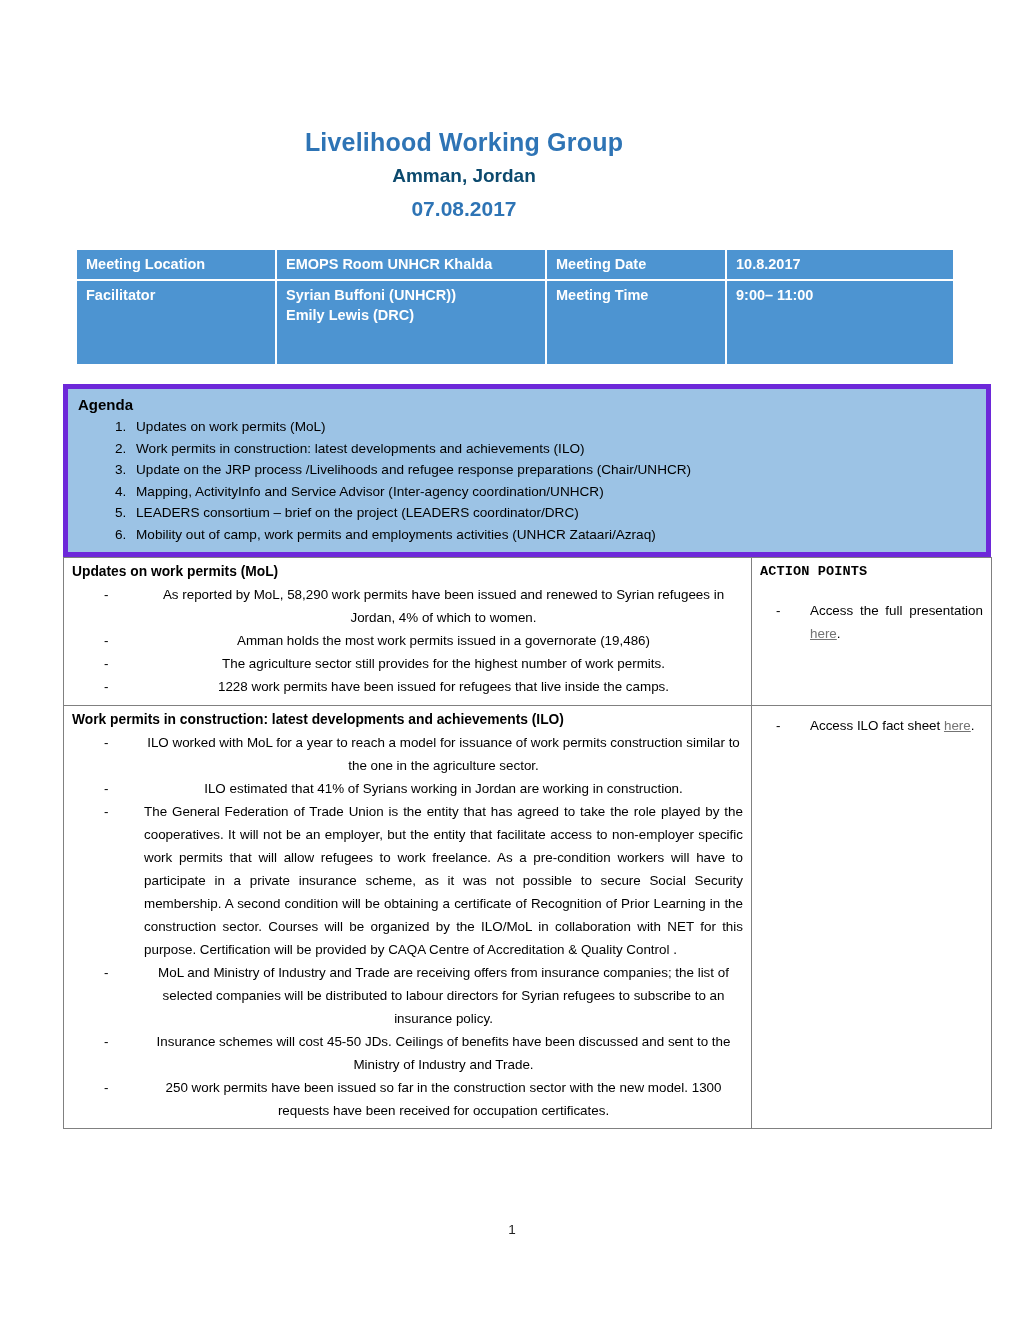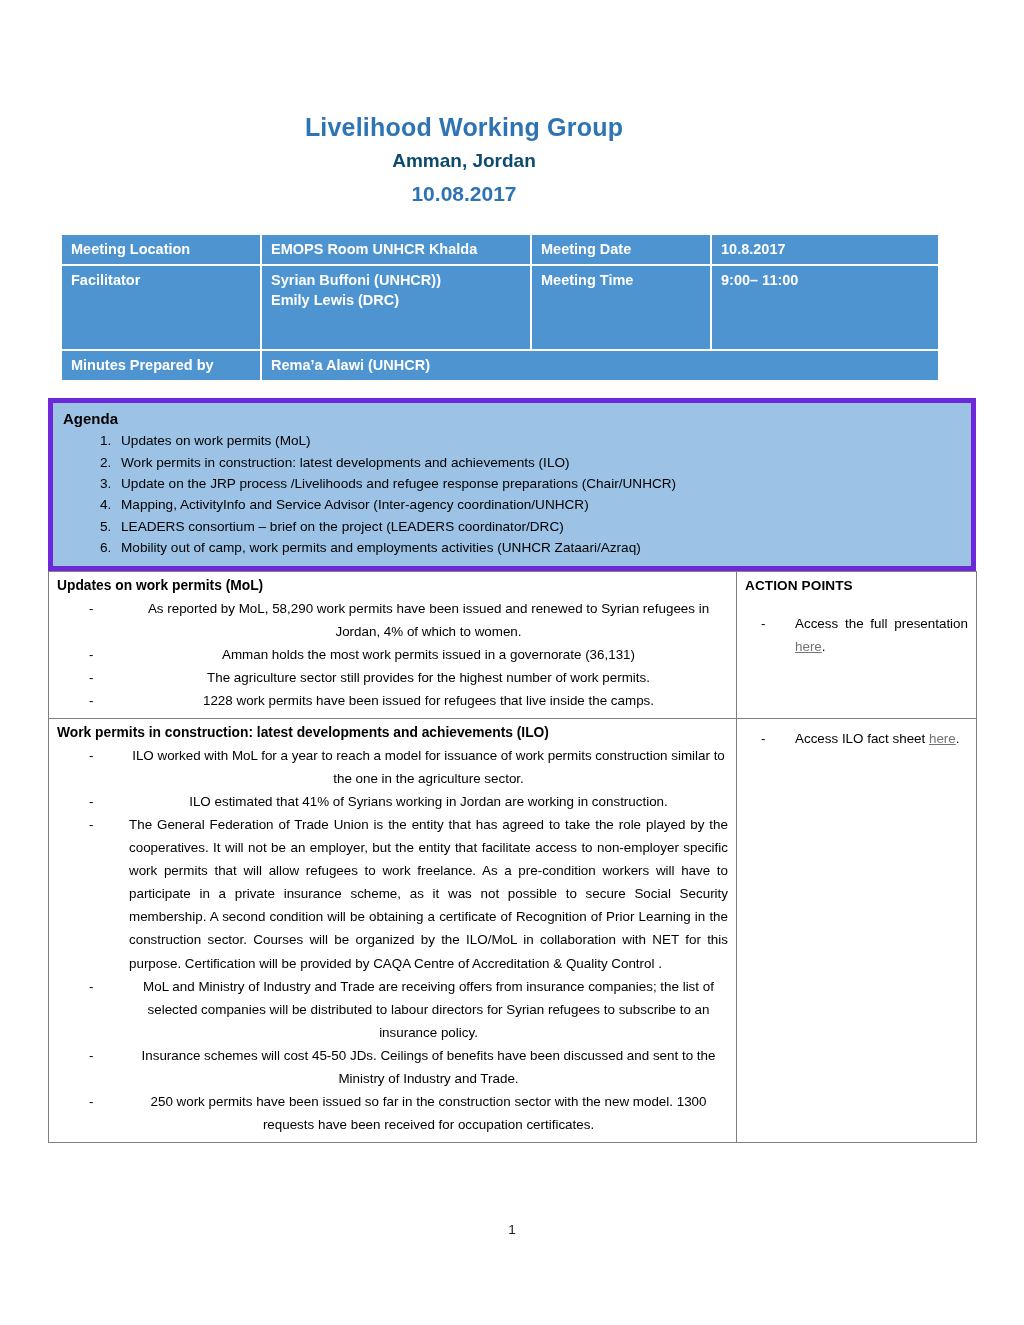--- a/index.html
+++ b/index.html
@@ -10,21 +10,21 @@
     background: #ffffff;
     font-family: "Liberation Sans", sans-serif;
     color: #000000;
     position: relative;
     overflow: hidden;
   }
   .page {
     position: relative;
     width: 928px;
     height: 1325px;
-    padding: 0;
+    padding: 15px;
   }
 
   
   .title-block {
     text-align: center;
     padding-top: 112px;
   }
   .doc-title {
     font-size: 25px;
     font-weight: bold;
@@ -137,20 +137,21 @@
     left: 0;
     top: 0;
   }
   ul.dash > li.justify { text-align: justify; }
 
   .action-head {
     font-size: 13.6px;
     font-weight: bold;
     line-height: 1.5;
     letter-spacing: 0.1px;
+    font-family: Liberation Mono, monospace;
   }
   ul.action {
     list-style: none;
     margin: 16px 0 0 0;
     padding-left: 8px;
     font-size: 13.4px;
     line-height: 1.72;
   }
   ul.action > li {
     position: relative;
@@ -181,45 +182,41 @@
   }
 </style>
 </head>
 <body>
 
 <div class="page">
 
   <div class="title-block">
     <div class="doc-title">Livelihood Working Group</div>
     <div class="doc-subtitle">Amman, Jordan</div>
-    <div class="doc-date">10.08.2017</div>
+    <div class="doc-date">07.08.2017</div>
   </div>
 
   <div class="info-wrap">
     <table class="info">
       <tbody>
         <tr>
           <td class="c-label1">Meeting Location</td>
           <td class="c-val1">EMOPS Room UNHCR Khalda</td>
           <td class="c-label2">Meeting Date</td>
           <td class="c-val2 last-col">10.8.2017</td>
         </tr>
         <tr>
           <td class="c-label1">Facilitator</td>
           <td class="c-val1">
             <div>Syrian Buffoni (UNHCR))</div>
             <div>Emily Lewis (DRC)</div>
             <div style="height:34px"></div>
           </td>
           <td class="c-label2">Meeting Time</td>
           <td class="c-val2 last-col">9:00– 11:00</td>
-        </tr>
-        <tr class="last-row">
-          <td class="c-label1">Minutes Prepared by</td>
-          <td class="last-col" colspan="3">Rema’a Alawi (UNHCR)</td>
         </tr>
       </tbody>
     </table>
   </div>
 
   <div class="agenda-wrap">
     <div class="agenda-box">
       <div class="agenda-title">Agenda</div>
       <ol class="agenda-list">
         <li>Updates on work permits (MoL)</li>
@@ -234,21 +231,21 @@
 
   <div class="content-wrap">
     <table class="content">
       <tbody>
 
         <tr>
           <td class="col-main">
             <div class="sec-head">Updates on work permits (MoL)</div>
             <ul class="dash">
               <li>As reported by MoL, 58,290 work permits have been issued and renewed to Syrian refugees in Jordan, 4% of which to women.</li>
-              <li>Amman holds the most work permits issued in a governorate (36,131)</li>
+              <li>Amman holds the most work permits issued in a governorate (19,486)</li>
               <li>The agriculture sector still provides for the highest number of work permits.</li>
               <li>1228 work permits have been issued for refugees that live inside the camps.</li>
             </ul>
           </td>
           <td class="col-action">
             <div class="action-head">ACTION POINTS</div>
             <ul class="action">
               <li><span>Access the full presentation </span><a class="link" href="#">here</a><span>.</span></li>
             </ul>
           </td>

